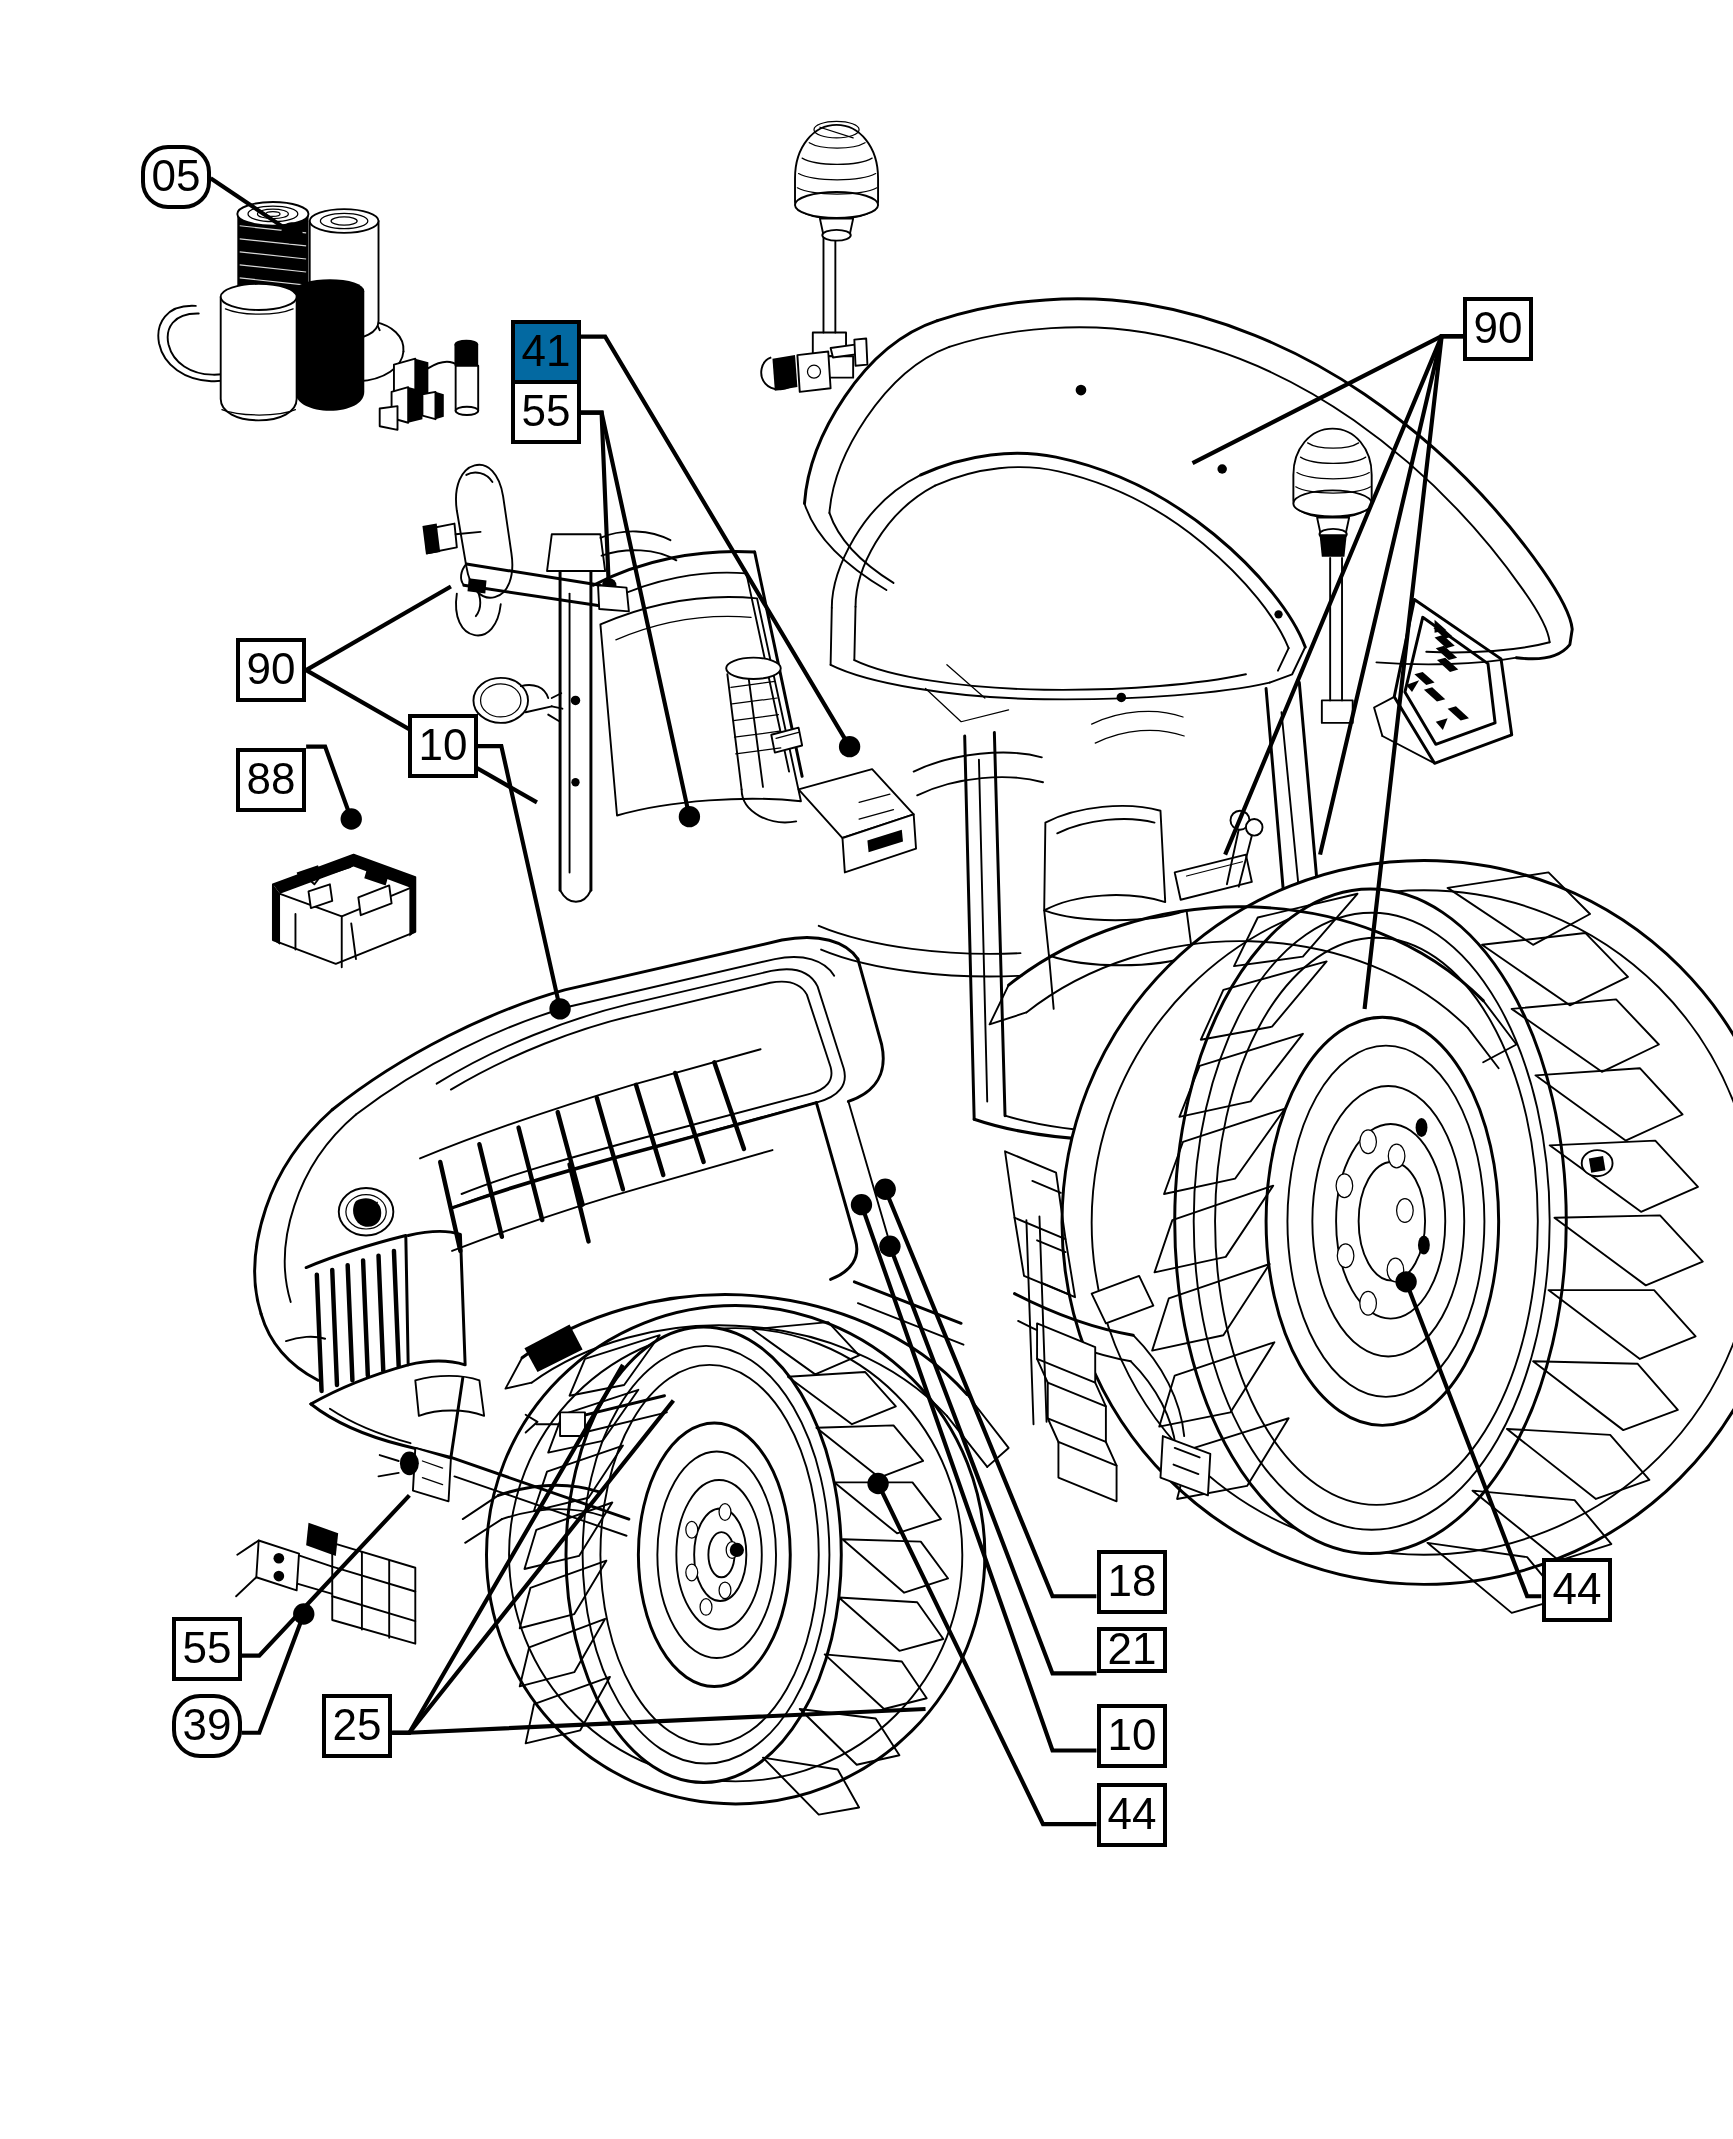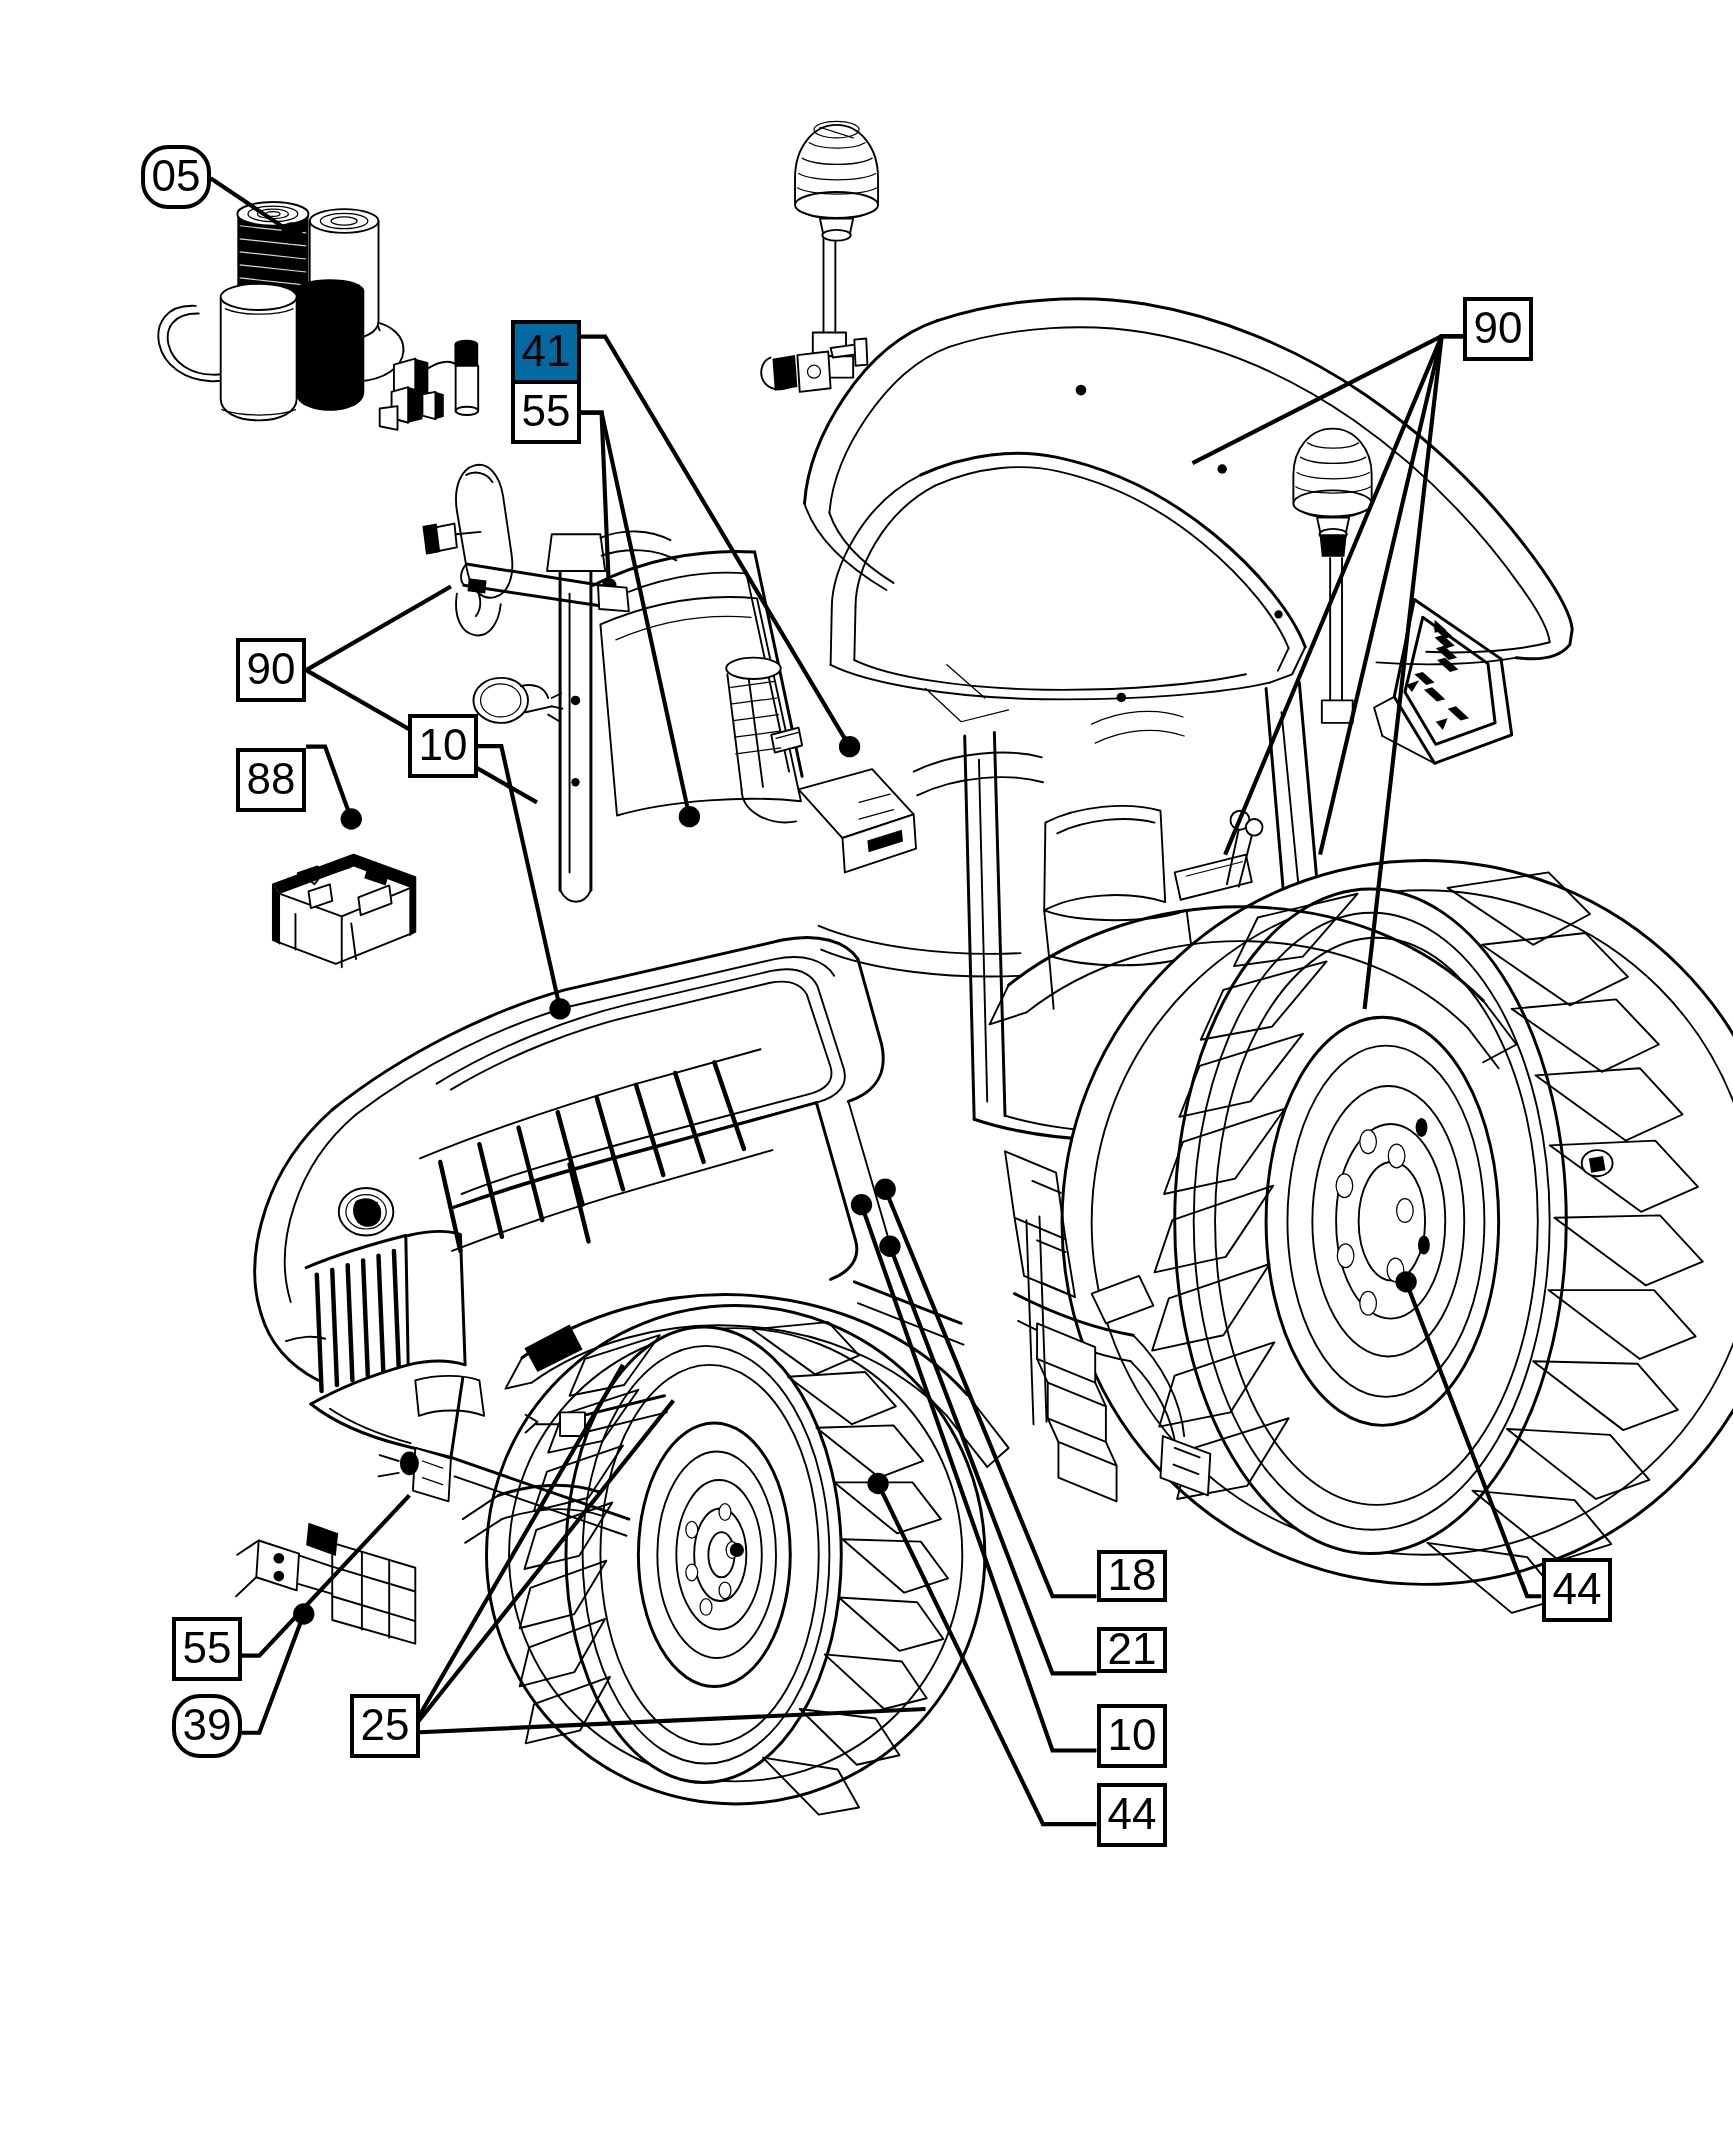--- a/index.html
+++ b/index.html
@@ -645,40 +645,40 @@
       </div>
       <div class="callout" style="left: 236px; top: 748px; width: 70px; height: 64px; border-width: 4.2px; border-color: rgb(0, 0, 0); background: rgb(255, 255, 255); font-size: 44px;">
         <span>88</span>
       </div>
       <div class="callout" style="left: 408px; top: 714px; width: 70px; height: 64px; border-width: 4.2px; border-color: rgb(0, 0, 0); background: rgb(255, 255, 255); font-size: 44px;">
         <span>10</span>
       </div>
       <div class="callout" style="left: 1463px; top: 297px; width: 70px; height: 64px; border-width: 4.2px; border-color: rgb(0, 0, 0); background: rgb(255, 255, 255); font-size: 44px;">
         <span>90</span>
       </div>
-      <div class="callout" style="left: 1097px; top: 1550px; width: 70px; height: 52px; border-width: 4.2px; border-color: rgb(0, 0, 0); background: rgb(255, 255, 255); font-size: 44px;">
+      <div class="callout" style="left: 1097px; top: 1550px; width: 70px; height: 64px; border-width: 4.2px; border-color: rgb(0, 0, 0); background: rgb(255, 255, 255); font-size: 44px;">
         <span>18</span>
       </div>
       <div class="callout" style="left: 1097px; top: 1627px; width: 70px; height: 46px; border-width: 4.2px; border-color: rgb(0, 0, 0); background: rgb(255, 255, 255); font-size: 44px;">
         <span>21</span>
       </div>
       <div class="callout" style="left: 1097px; top: 1704px; width: 70px; height: 64px; border-width: 4.2px; border-color: rgb(0, 0, 0); background: rgb(255, 255, 255); font-size: 44px;">
         <span>10</span>
       </div>
       <div class="callout" style="left: 1097px; top: 1783px; width: 70px; height: 64px; border-width: 4.2px; border-color: rgb(0, 0, 0); background: rgb(255, 255, 255); font-size: 44px;">
         <span>44</span>
       </div>
       <div class="callout" style="left: 1542px; top: 1558px; width: 70px; height: 64px; border-width: 4.2px; border-color: rgb(0, 0, 0); background: rgb(255, 255, 255); font-size: 44px;">
         <span>44</span>
       </div>
       <div class="callout" style="left: 172px; top: 1617px; width: 70px; height: 64px; border-width: 4.2px; border-color: rgb(0, 0, 0); background: rgb(255, 255, 255); font-size: 44px;">
         <span>55</span>
       </div>
       <div class="callout" style="left: 172px; top: 1694px; width: 70px; height: 64px; border-width: 4.2px; border-color: rgb(0, 0, 0); background: rgb(255, 255, 255); font-size: 44px; border-radius: 28px;">
         <span>39</span>
       </div>
-      <div class="callout" style="left: 322px; top: 1694px; width: 70px; height: 64px; border-width: 4.2px; border-color: rgb(0, 0, 0); background: rgb(255, 255, 255); font-size: 44px; margin-left: 28px;">
+      <div class="callout" style="left: 322px; top: 1694px; width: 70px; height: 64px; border-width: 4.2px; border-color: rgb(0, 0, 0); background: rgb(255, 255, 255); font-size: 44px;">
         <span>25</span>
       </div>
     </div>
 
 </div>
 
 
 </body></html>

